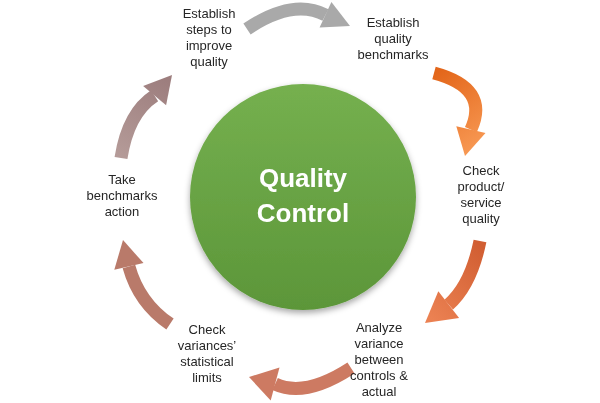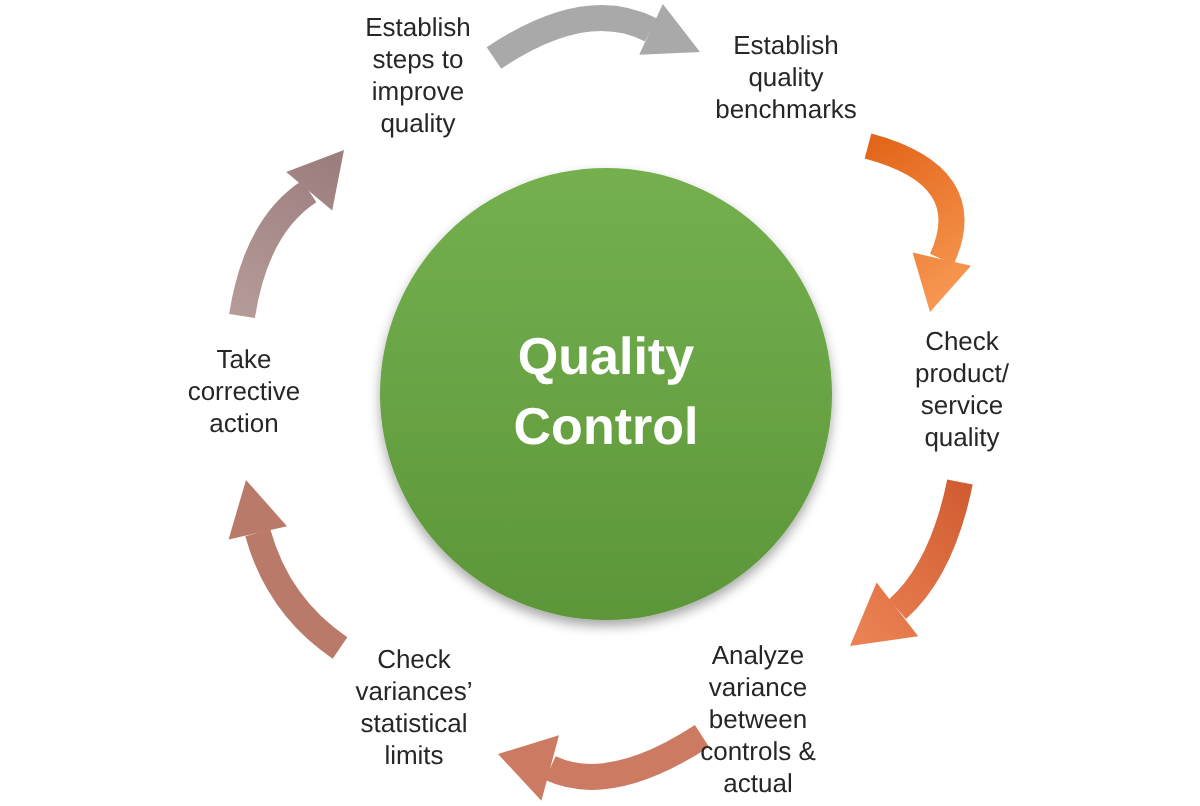--- a/index.html
+++ b/index.html
@@ -115,19 +115,19 @@
   <div class="step-label s3">Analyze
 variance
 between
 controls &amp;
 actual</div>
   <div class="step-label s4">Check
 variances’
 statistical
 limits</div>
   <div class="step-label s5">Take
-corrective
+benchmarks
 action</div>
 
   <div class="center-label">Quality
 Control</div>
 
 </div>
 
 </body></html>

